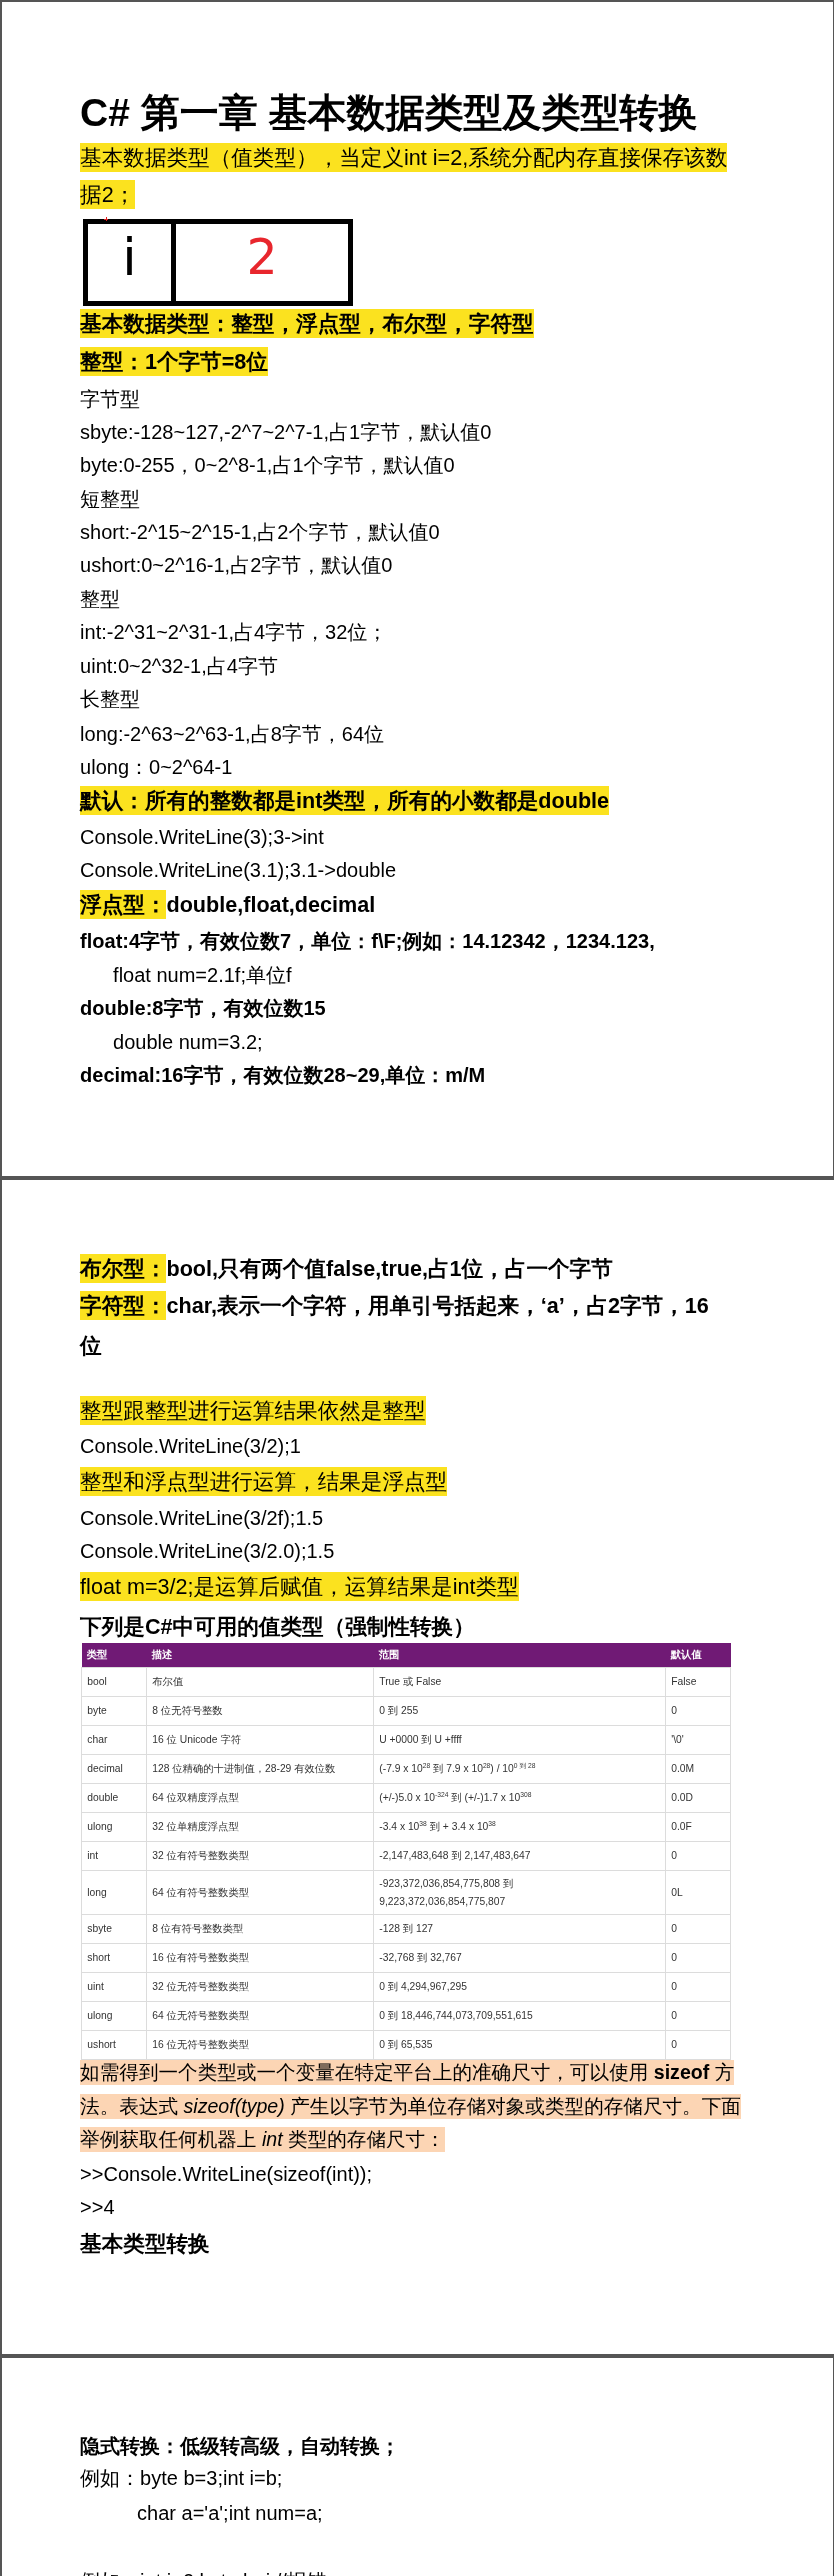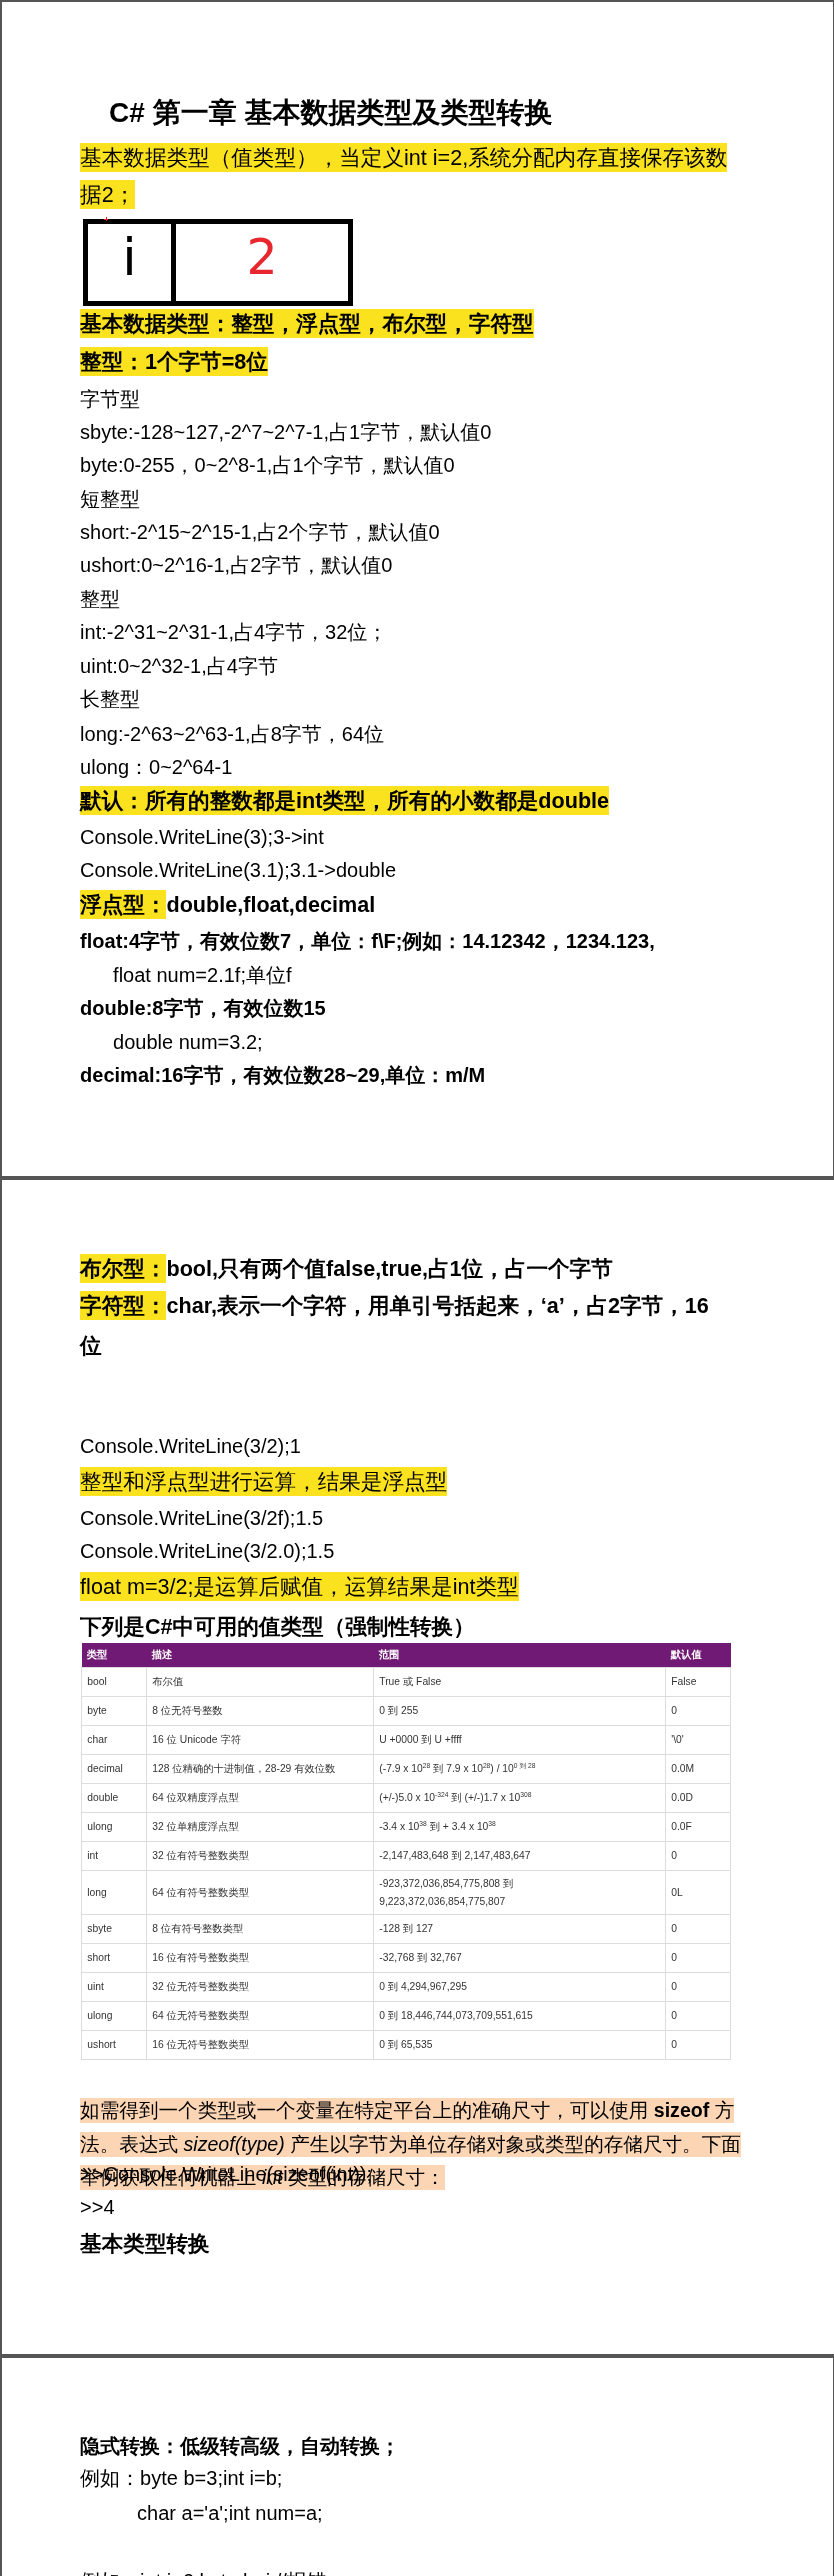--- a/index.html
+++ b/index.html
@@ -1,27 +1,27 @@
 <!DOCTYPE html>
 <html style="--highlight-yellow: #FBE21F; --highlight-peach: #FCD5B4; --memory-value-red: #E8262D; --ascii-decimal-green: #008000; --frame-gray: #555555;font-size:8.2px"><head>
 <meta charset="utf-8">
 <style>
 :root{--highlight-yellow:#FBE21F;--highlight-peach:#FCD5B4;--memory-value-red:#E8262D;--ascii-decimal-green:#008000;--frame-gray:#555555;}
 html,body{margin:0;padding:0;}
 body{width:834px;height:3880px;background:var(--frame-gray);position:relative;overflow:hidden;font-family:"Liberation Sans","DejaVu Sans",sans-serif;color:#000;}
 .page{position:absolute;left:2.1px;width:831px;background:#fff;overflow:hidden;}
 .ln{position:absolute;left:78px;white-space:nowrap;}
-.title{font-size:28px;line-height:36px;height:36px;font-weight:bold;margin-left:29px;}
+.title{font-size:39px;line-height:36px;height:36px;font-weight:bold;}
 .f42{font-size:21.6px;line-height:29px;height:29px;}
 .f39{font-size:20px;line-height:26px;height:26px;}
 .f38{font-size:19.6px;line-height:25px;height:25px;}
 .b{font-weight:bold;}
 .it{font-style:italic;}
 .hl{display:inline-block;background:var(--highlight-yellow);}
-.pe{display:inline-block;background:var(--highlight-peach);margin-top:38px;}
+.pe{display:inline-block;background:var(--highlight-peach);}
 
 
 .diagram{position:absolute;left:81px;top:217px;width:270px;height:87px;border:5.2px solid #000;box-sizing:border-box;display:flex;}
 .dcell{height:100%;display:flex;align-items:center;justify-content:center;padding-bottom:10.3px;box-sizing:border-box;}
 .dcell.left{width:88px;border-right:5.2px solid #000;}
 .dcell.right{flex:1;}
 .dvar{font-size:52px;line-height:1;font-family:"DejaVu Sans",sans-serif;color:#000;}
 .dval{font-size:49px;line-height:1;font-family:"DejaVu Sans",sans-serif;color:var(--memory-value-red);}
 .redmark{position:absolute;left:16px;top:-6.7px;width:3.6px;height:3.6px;}
 .redmark:before{content:"";position:absolute;left:1.5px;top:0;width:0.5px;height:3.6px;background:#e02020;}
@@ -79,20 +79,21 @@
   <div class="ln f39 b" style="top:993px">double:8字节，有效位数15</div>
   <div class="ln f39" style="top:1027px;left:111px">double num=3.2;</div>
   <div class="ln f39 b" style="top:1060px">decimal:16字节，有效位数28~29,单位：m/M</div>
 </div>
 
 <div class="page" style="top:1180px;height:1174px;padding-left:46px;">
   <div class="ln f42 b" style="top:74px"><span class="hl">布尔型：</span><span>bool,只有两个值false,true,占1位，占一个字节</span></div>
   <div class="ln f42 b" style="top:111px"><span class="hl">字符型：</span><span>char,表示一个字符，用单引号括起来，‘a’，占2字节，16</span></div>
   <div class="ln f42 b" style="top:151px">位</div>
 
+  <div class="ln f42" style="top:216px"><span class="hl">整型跟整型进行运算结果依然是整型</span></div>
   <div class="ln f39" style="top:253px">Console.WriteLine(3/2);1</div>
   <div class="ln f42" style="top:287px"><span class="hl"> 整型和浮点型进行运算，结果是浮点型</span></div>
   <div class="ln f39" style="top:325px">Console.WriteLine(3/2f);1.5</div>
   <div class="ln f39" style="top:358px">Console.WriteLine(3/2.0);1.5</div>
   <div class="ln f42" style="top:392px"><span class="hl">float m=3/2;是运算后赋值，运算结果是int类型</span></div>
 
   <div class="ln f42 b" style="top:432px">下列是C#中可用的值类型（强制性转换）</div>
 
   <table class="vt">
     <colgroup>

